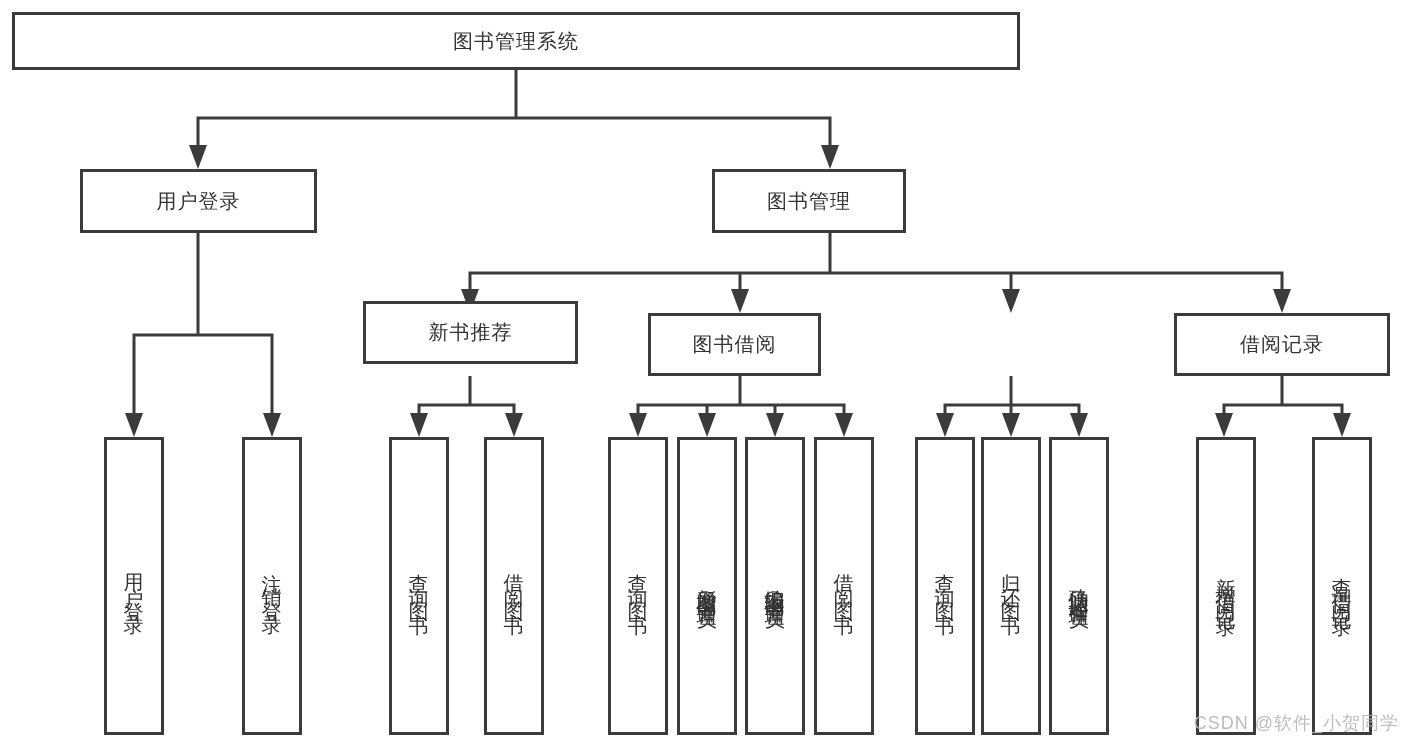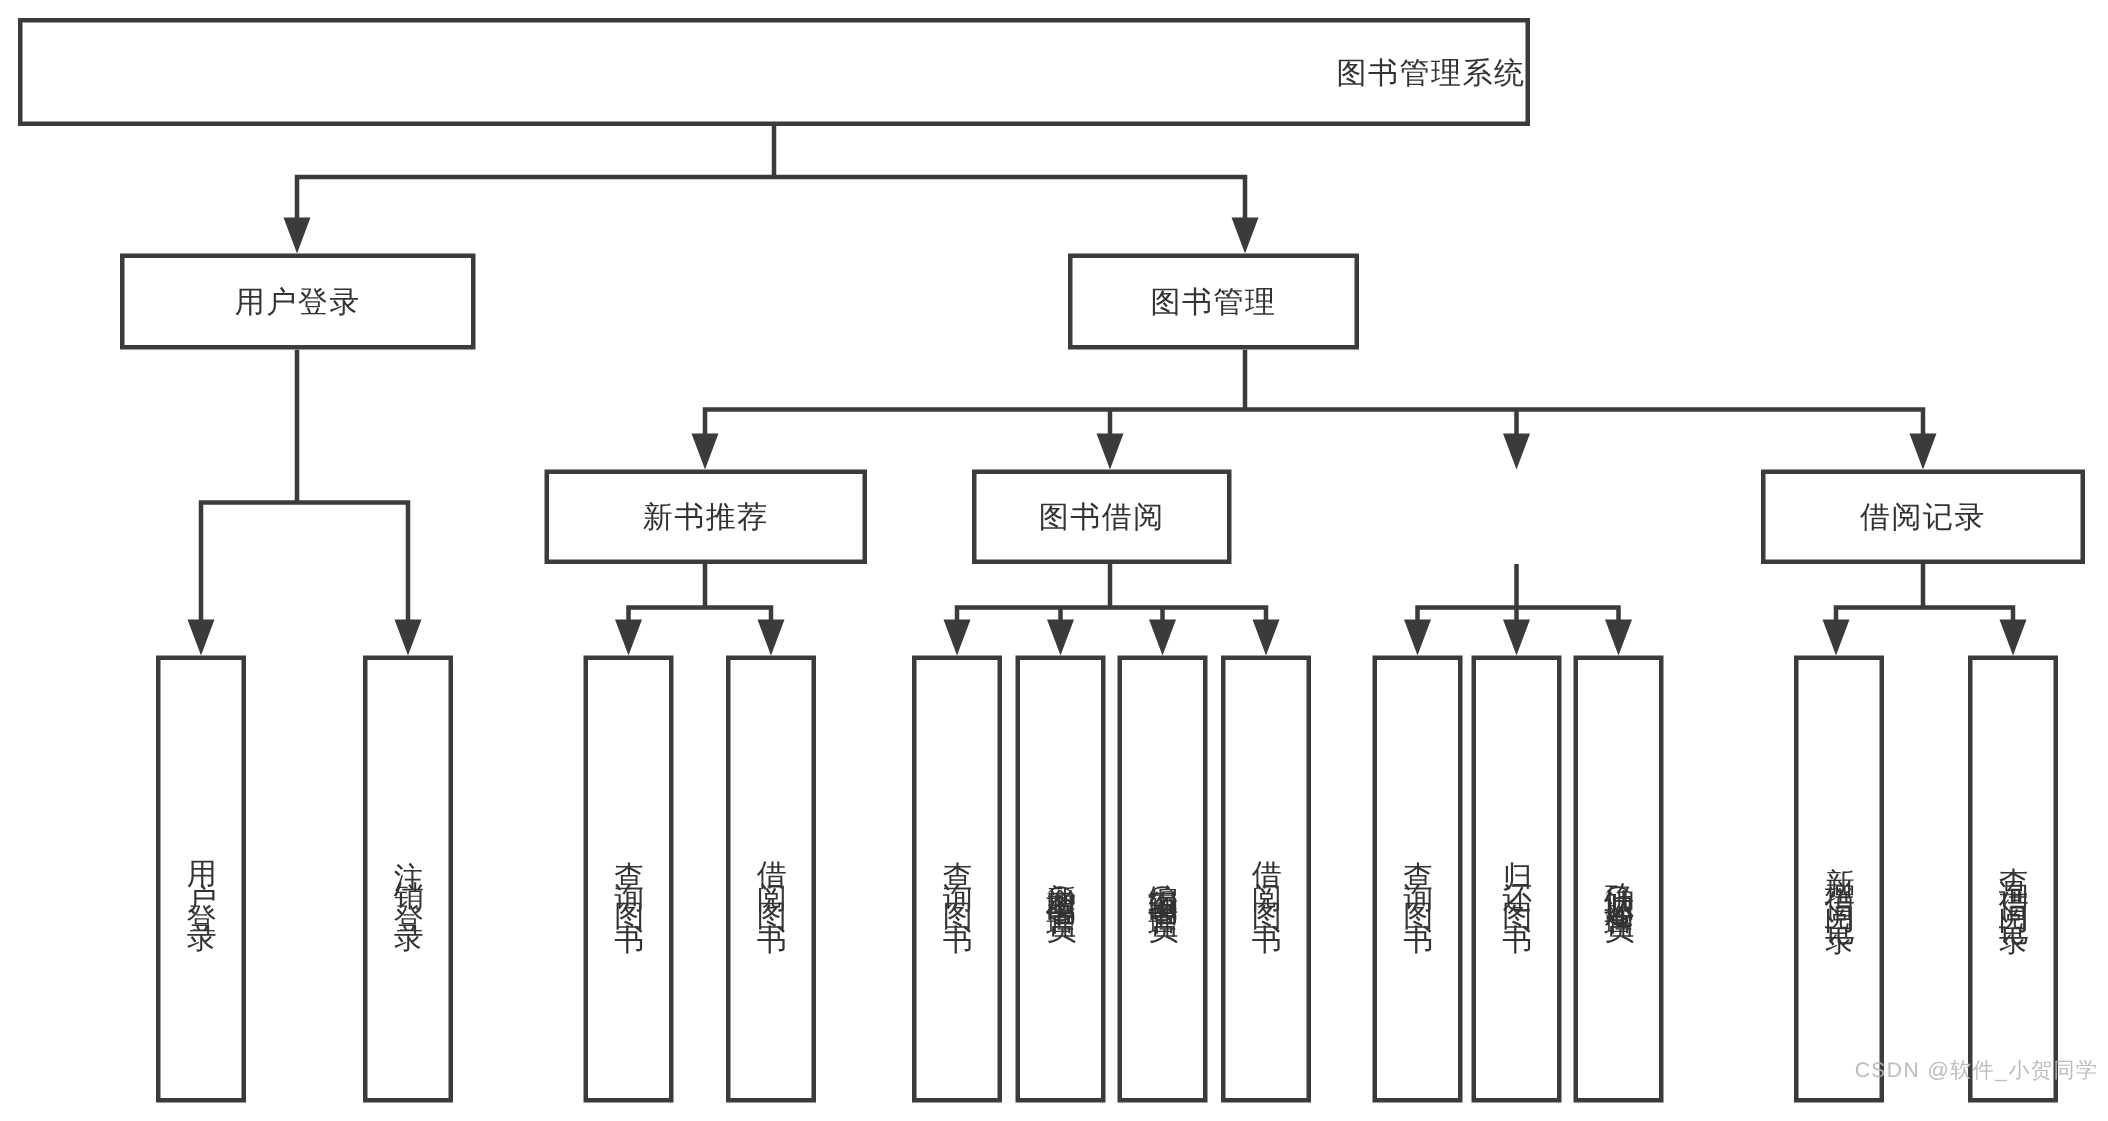--- a/index.html
+++ b/index.html
@@ -36,23 +36,23 @@
   }
   .node.leaf .vlabel{
     writing-mode:vertical-rl;
     font-size:20px;
     color:var(--text);
     line-height:1;
   }
   .watermark{
     position:absolute;
     right:6px;
-    bottom:24px;
+    bottom:12px;
     z-index:3;
-    font-size:14px;
+    font-size:18px;
     letter-spacing:1px;
     color:var(--watermark);
     opacity:0.9;
     white-space:nowrap;
   }
 </style>
 </head>
 <body>
 
 <div class="canvas">
@@ -87,32 +87,32 @@
     <polygon points="698,413 716,413 707,437"></polygon>
     <polygon points="766,413 784,413 775,437"></polygon>
     <polygon points="835,413 853,413 844,437"></polygon>
     <polygon points="936,413 954,413 945,437"></polygon>
     <polygon points="1002,413 1020,413 1011,437"></polygon>
     <polygon points="1070,413 1088,413 1079,437"></polygon>
     <polygon points="1215,413 1233,413 1224,437"></polygon>
     <polygon points="1333,413 1351,413 1342,437"></polygon>
   </svg>
 
-  <div class="node" style="left:12px;top:12px;width:1008px;height:72px;justify-content:flex-end;">
+  <div class="node" style="left:12px;top:12px;width:1008px;height:58px;">
     <span class="hlabel">图书管理系统</span>
   </div>
 
   <div class="node" style="left:80px;top:169px;width:237px;height:64px;">
     <span class="hlabel">用户登录</span>
   </div>
   <div class="node" style="left:712px;top:169px;width:194px;height:64px;">
     <span class="hlabel">图书管理</span>
   </div>
 
-  <div class="node" style="left:363px;top:313px;width:215px;height:63px;">
+  <div class="node" style="left:363px;top:301px;width:215px;height:63px;">
     <span class="hlabel">新书推荐</span>
   </div>
   <div class="node" style="left:648px;top:313px;width:173px;height:63px;text-align:center;">
     <span class="hlabel">图书借阅</span>
   </div>
   <div class="node" style="left:1174px;top:313px;width:216px;height:63px;">
     <span class="hlabel">借阅记录</span>
   </div>
 
   <div class="node leaf" style="left:104px;top:437px;width:60px;height:298px;">

